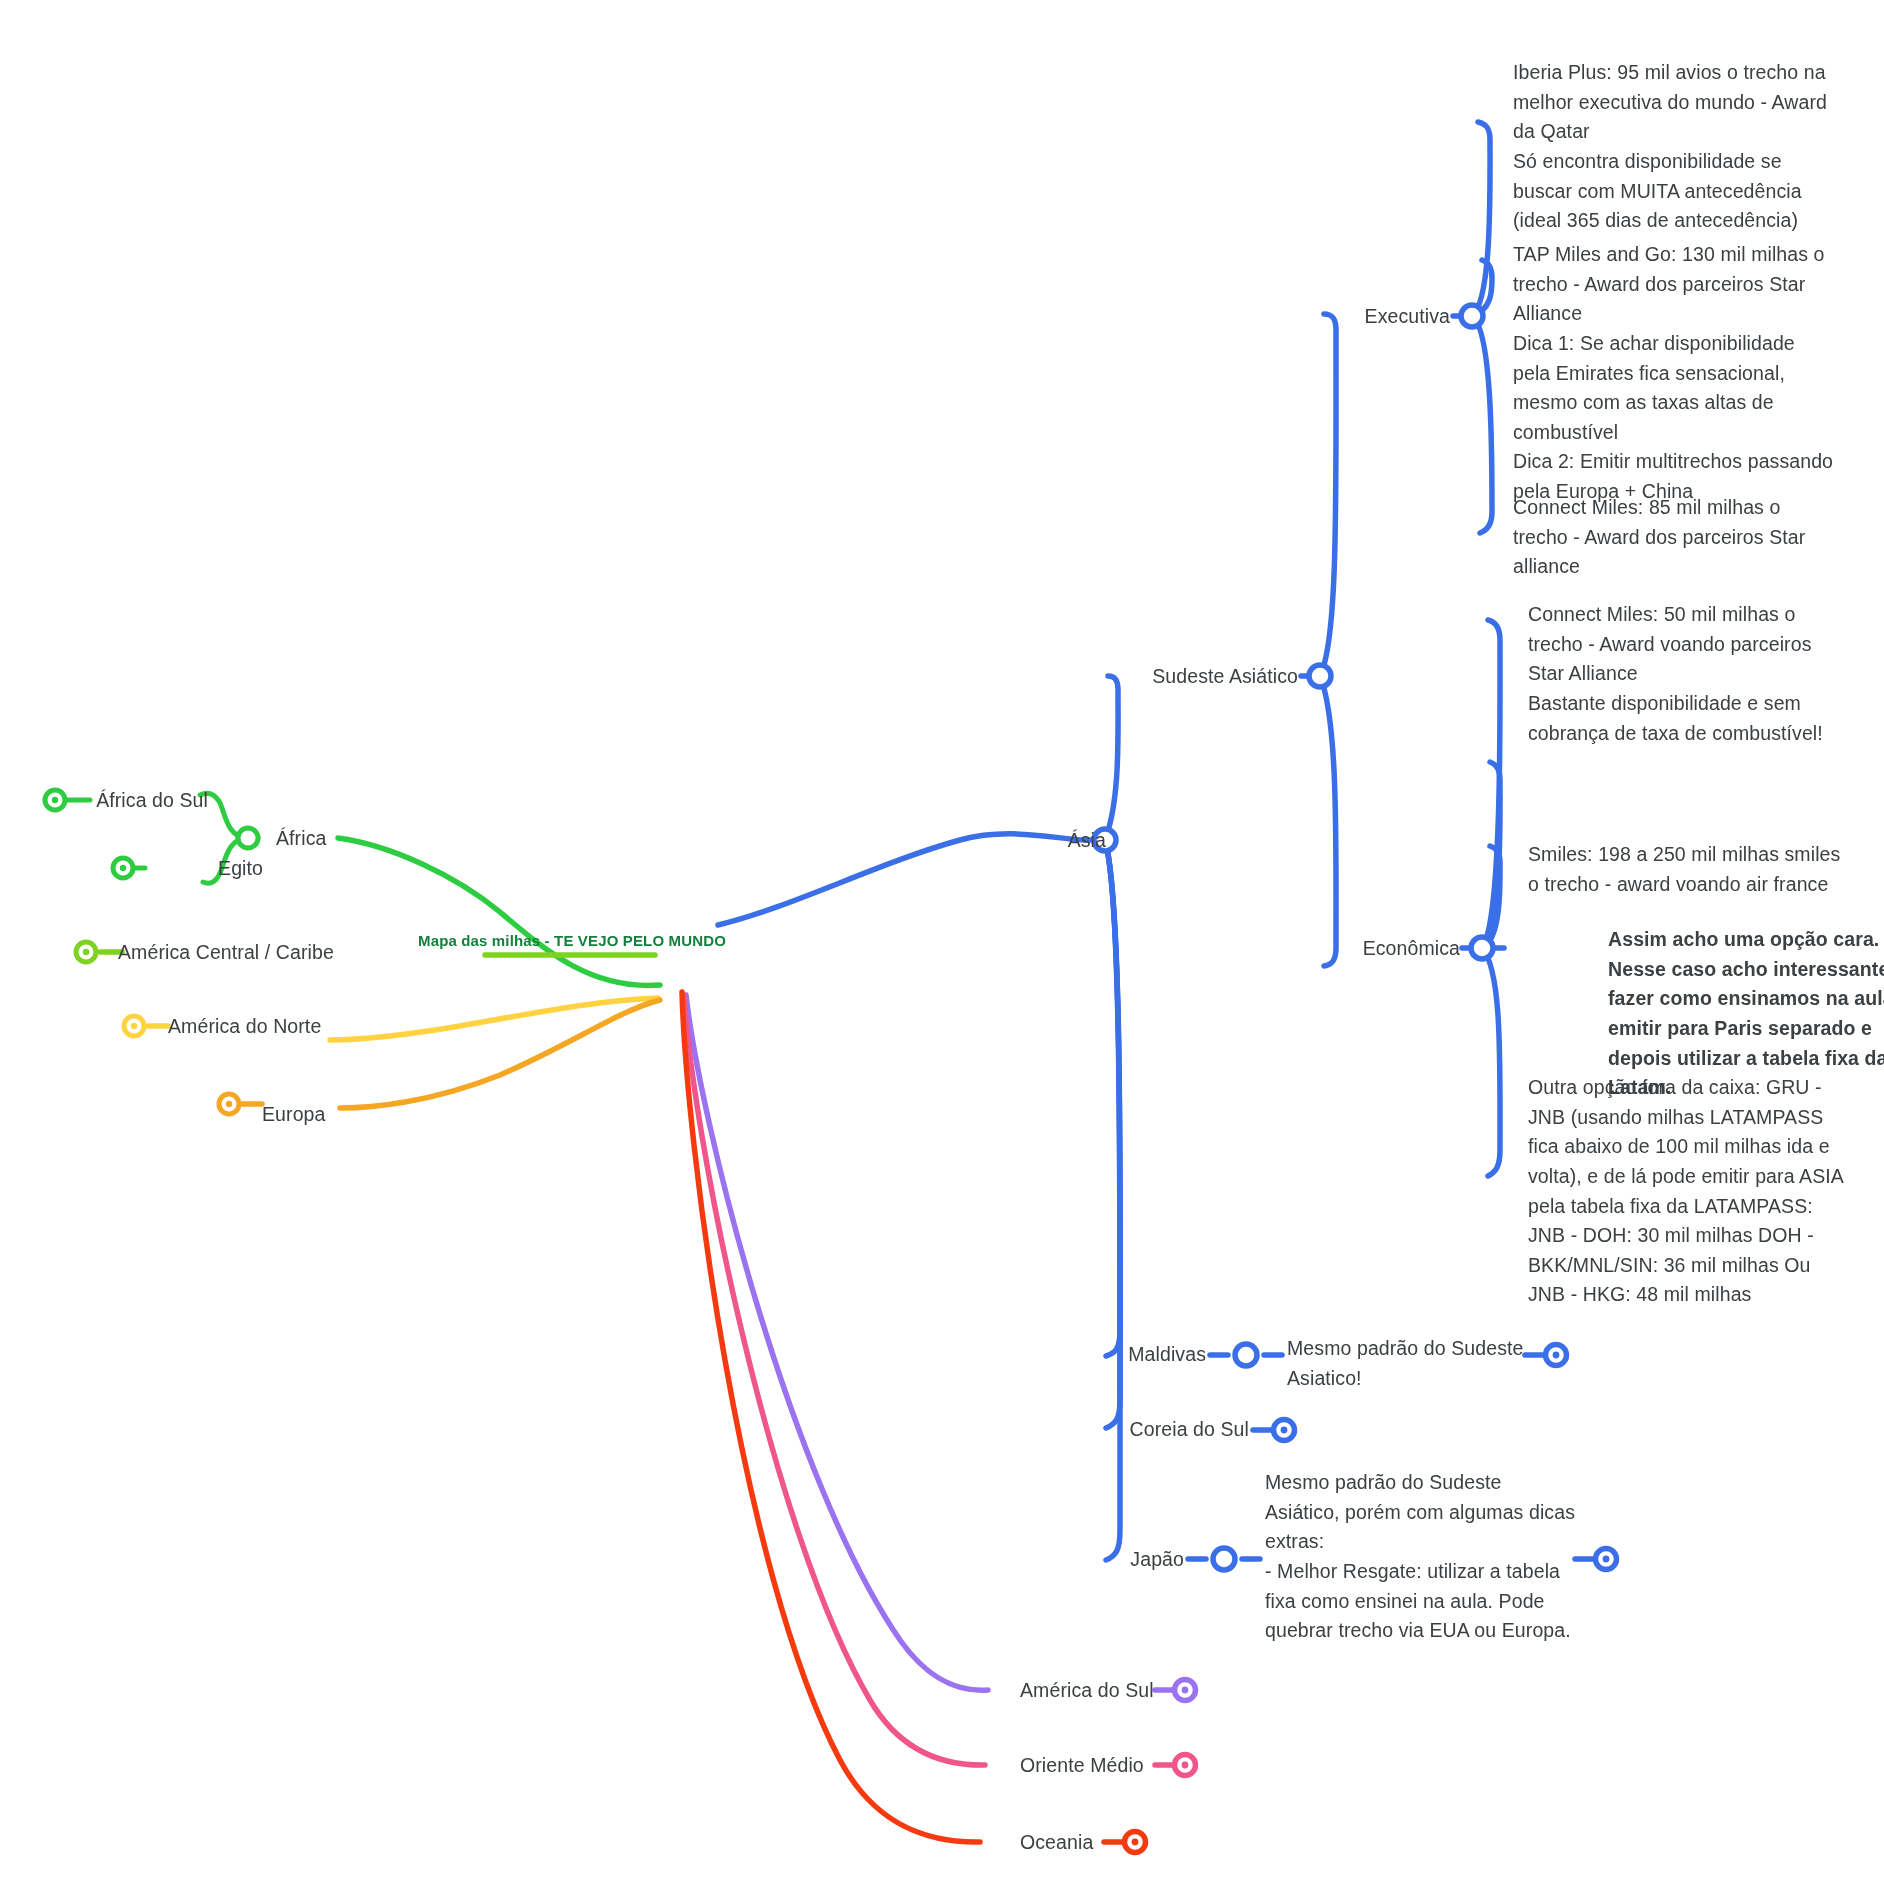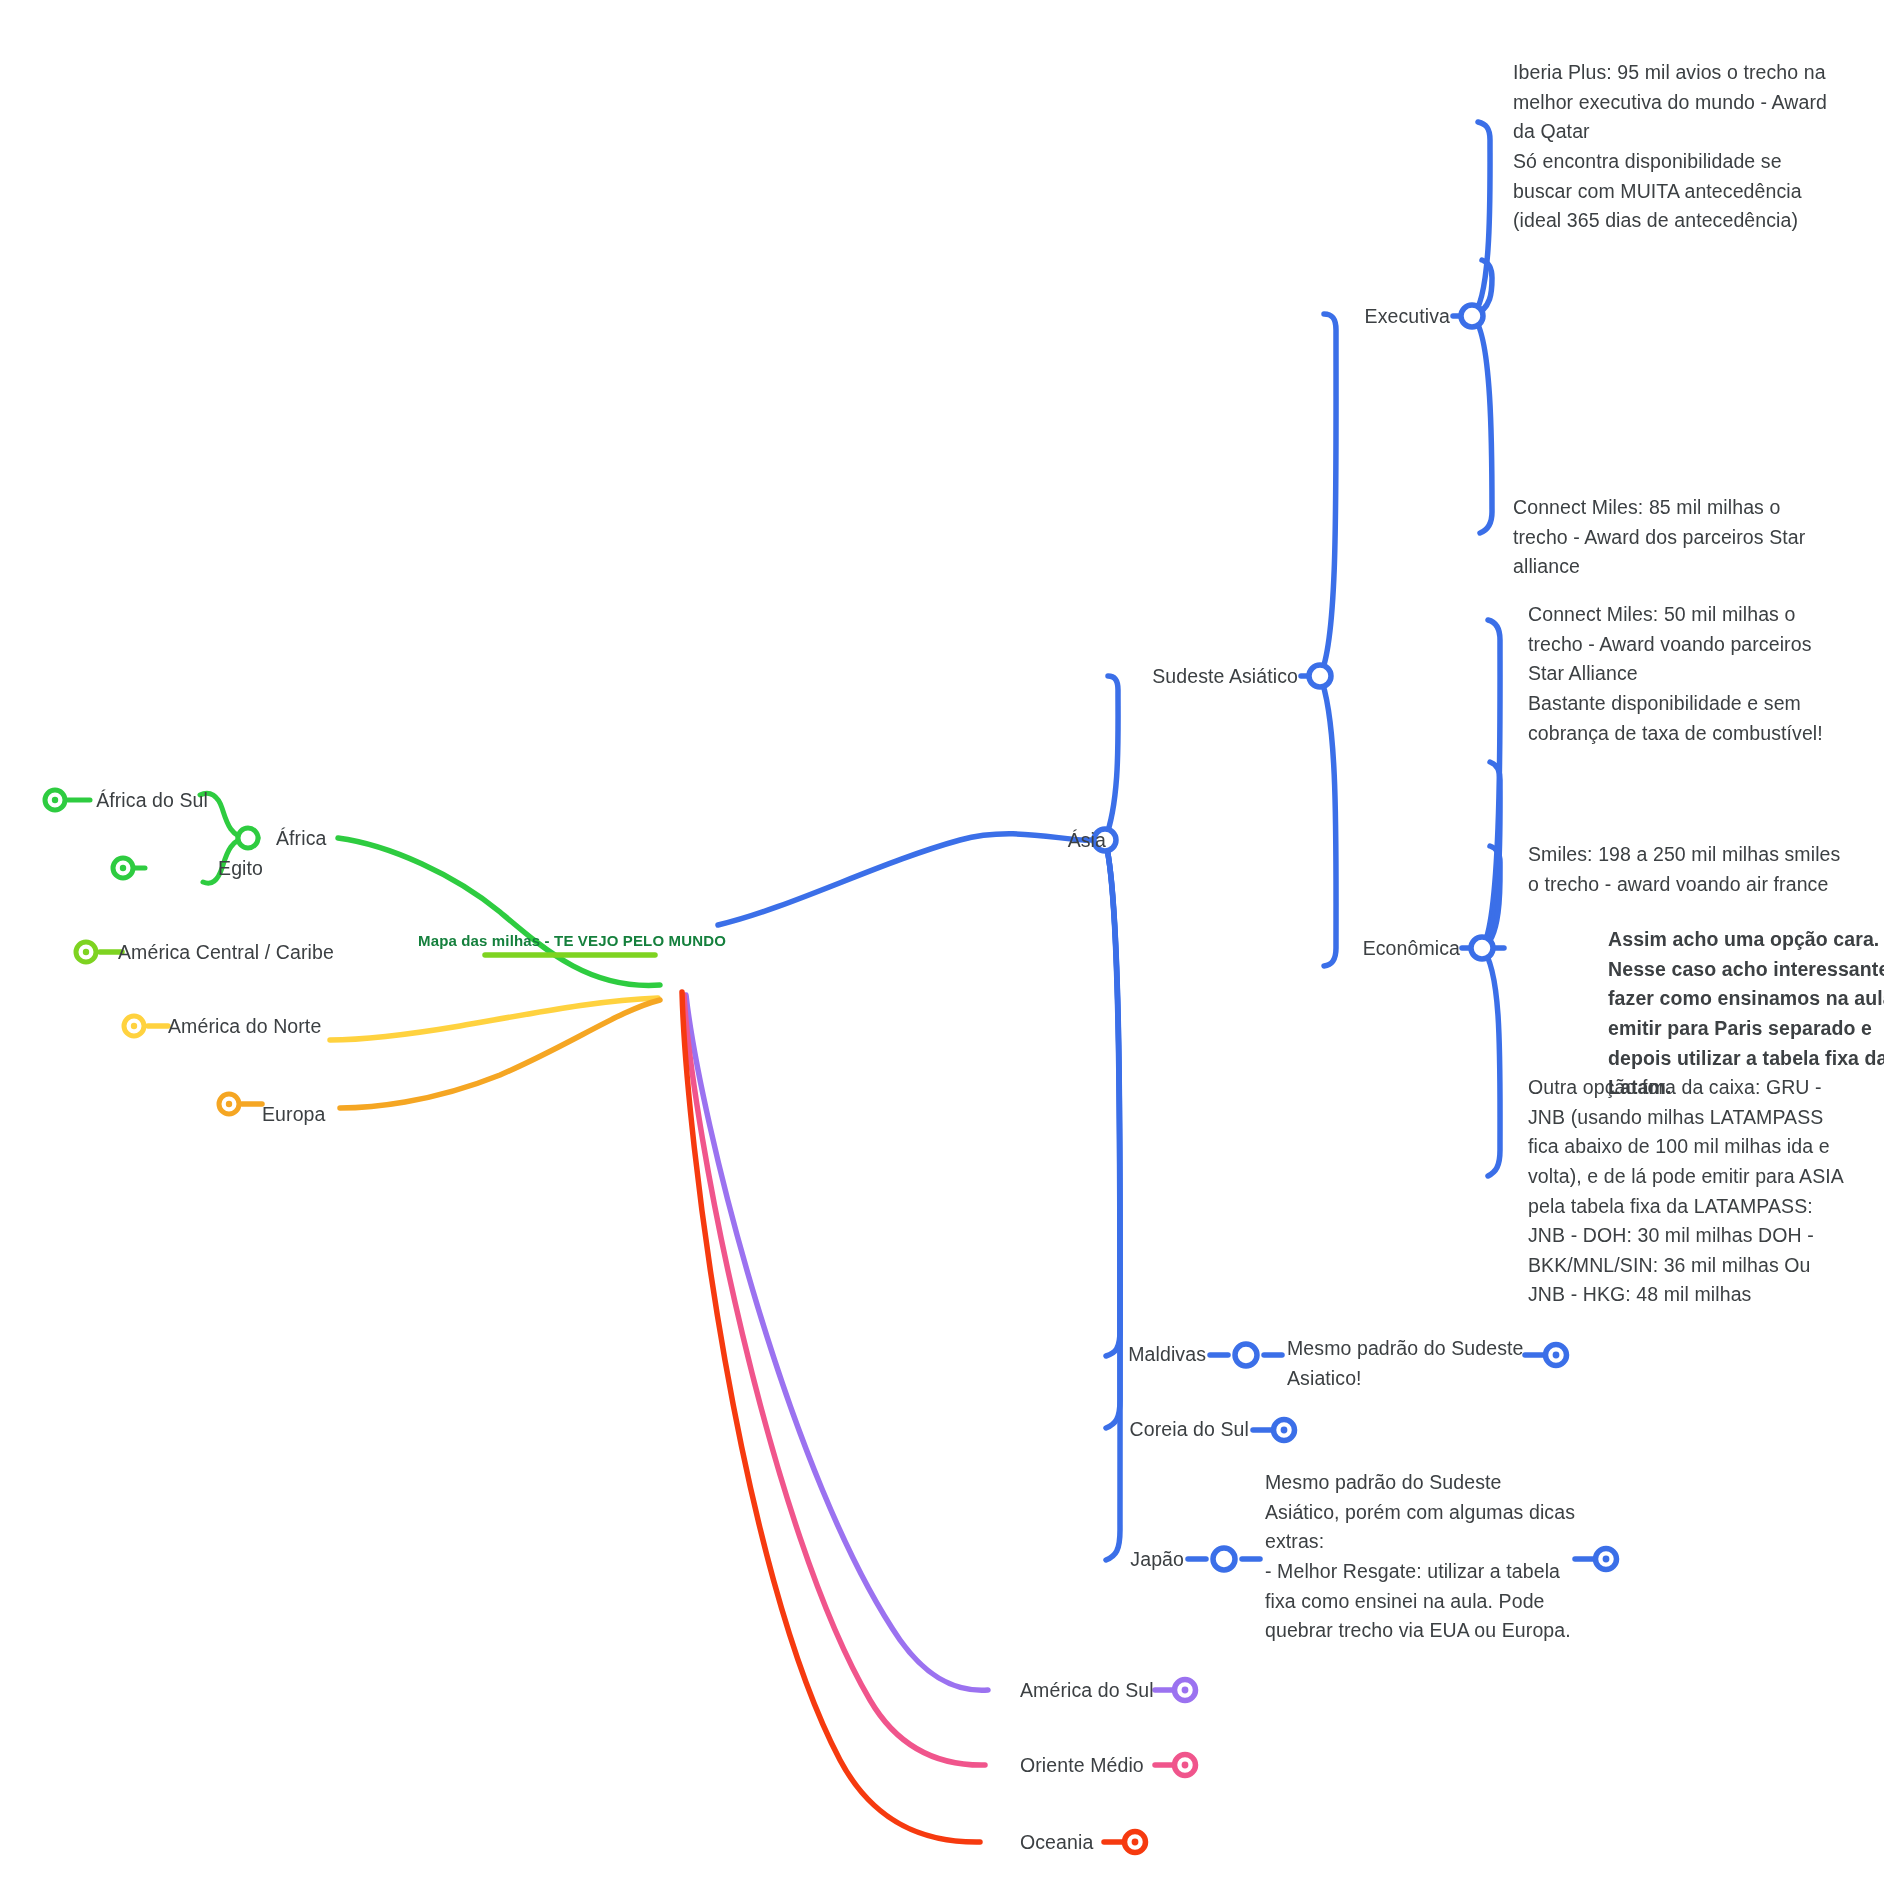--- a/index.html
+++ b/index.html
@@ -189,20 +189,23 @@
   <div class="node r" style="left:900px; top:826px; width:206px;">Ásia</div>
 
   <div class="node r" style="left:1020px; top:662px; width:278px;">Sudeste Asiático</div>
 
   <div class="node r" style="left:1250px; top:302px; width:200px;">Executiva</div>
 
   <div class="node r" style="left:1250px; top:934px; width:210px;">Econômica</div>
 
   <div class="node l" style="left:1513px; top:58px; width:322px;">Iberia Plus: 95 mil avios o trecho na melhor executiva do mundo - Award da Qatar
 Só encontra disponibilidade se buscar com MUITA antecedência (ideal 365 dias de antecedência)</div>
+  <div class="node l" style="left:1513px; top:240px; width:322px;">TAP Miles and Go: 130 mil milhas o trecho - Award dos parceiros Star Alliance
+Dica 1: Se achar disponibilidade pela Emirates fica sensacional, mesmo com as taxas altas de combustível
+Dica 2: Emitir multitrechos passando pela Europa + China</div>
   <div class="node l" style="left:1513px; top:493px; width:322px;">Connect Miles: 85 mil milhas o trecho - Award dos parceiros Star alliance</div>
 
   <div class="node l" style="left:1528px; top:600px; width:322px;">Connect Miles: 50 mil milhas o trecho - Award voando parceiros Star Alliance
 Bastante disponibilidade e sem cobrança de taxa de combustível!</div>
   <div class="node l" style="left:1528px; top:840px; width:322px;">Smiles: 198 a 250 mil milhas smiles o trecho - award voando air france</div>
   <div class="node l" style="left:1608px; top:925px; width:322px;font-weight:bold;">Assim acho uma opção cara. Nesse caso acho interessante fazer como ensinamos na aula &gt; emitir para Paris separado e depois utilizar a tabela fixa da Latam.</div>
   <div class="node l" style="left:1528px; top:1073px; width:322px;">Outra opção fora da caixa: GRU - JNB (usando milhas LATAMPASS fica abaixo de 100 mil milhas ida e volta), e de lá pode emitir para ASIA pela tabela fixa da LATAMPASS: JNB - DOH: 30 mil milhas DOH - BKK/MNL/SIN: 36 mil milhas Ou JNB - HKG: 48 mil milhas</div>
 
   <div class="node r" style="left:1020px; top:1340px; width:186px;">Maldivas</div>
   <div class="node l" style="left:1287px; top:1326px; width:250px;margin-top:8px;">Mesmo padrão do Sudeste Asiatico!</div>

